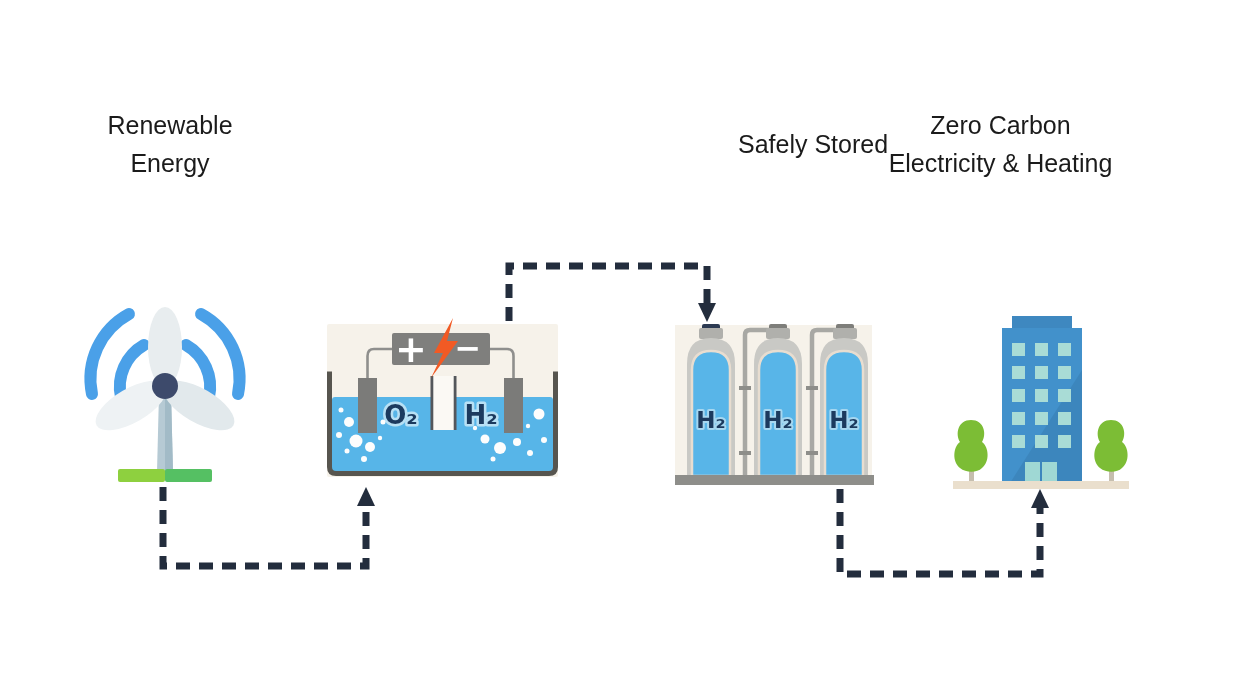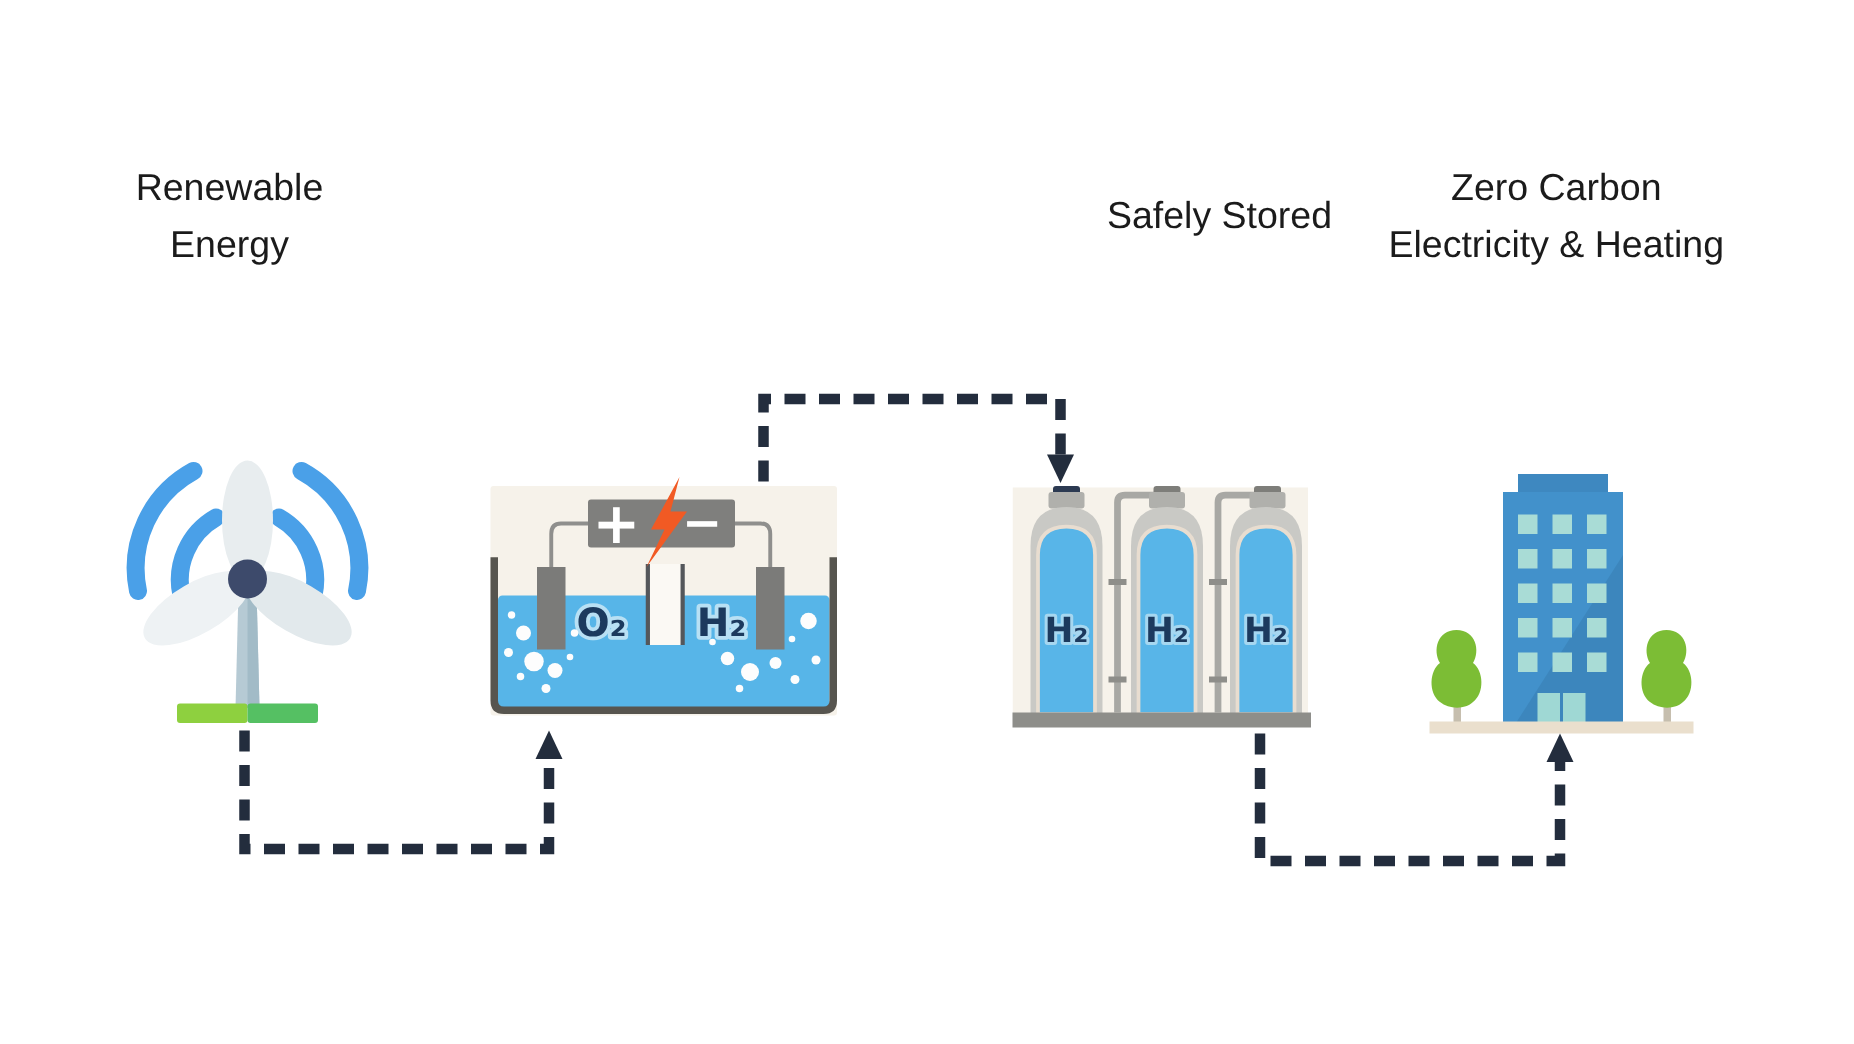--- a/index.html
+++ b/index.html
@@ -3,24 +3,24 @@
 <meta charset="utf-8">
 <style>
   html,body{margin:0;padding:0;background:#fff;}
   #canvas{
     position:relative;width:1236px;height:696px;background:#ffffff;overflow:hidden;
     font-family:"Liberation Sans","DejaVu Sans",sans-serif;color:#1b1b1b;
   }
   .stage-label{
     position:absolute;text-align:center;font-size:25px;line-height:38px;color:#1b1b1b;
   }
-  #label-1{left:76px;top:106px;width:154px;}
+  #label-1{left:93px;top:106px;width:154px;}
   #label-2{left:323px;top:106px;width:240px;}
   #label-3{left:713px;top:125px;width:200px;}
-  #label-4{left:915px;top:106px;width:245px;}
+  #label-4{left:878px;top:106px;width:245px;}
   .icon-box{position:absolute;}
   #wind-turbine{left:80px;top:298px;}
   #electrolysis{left:325px;top:318px;}
   #tanks{left:675px;top:318px;}
   #building{left:950px;top:312px;}
   #arrows{position:absolute;left:0;top:0;}
   svg{display:block;}
   .chem-label{
     font-family:"DejaVu Sans",sans-serif;font-weight:bold;fill:#1c3a5e;
     paint-order:stroke;stroke:#b8e0f4;stroke-width:5px;stroke-linejoin:round;

